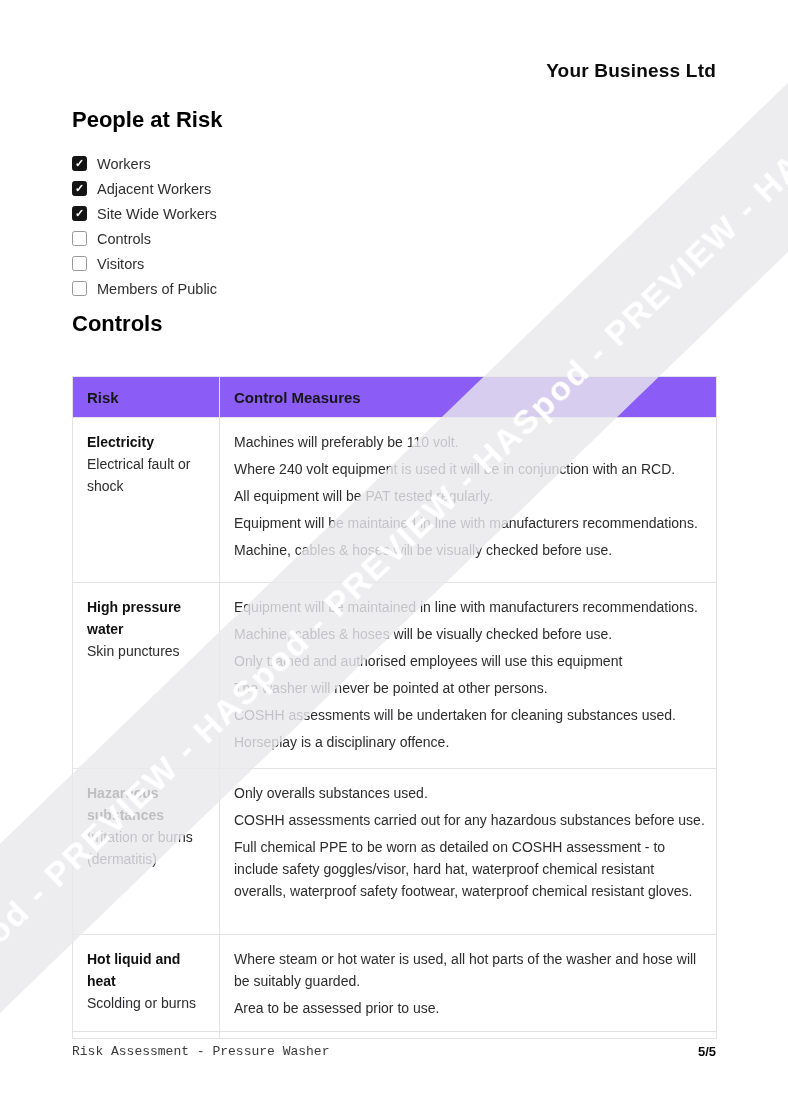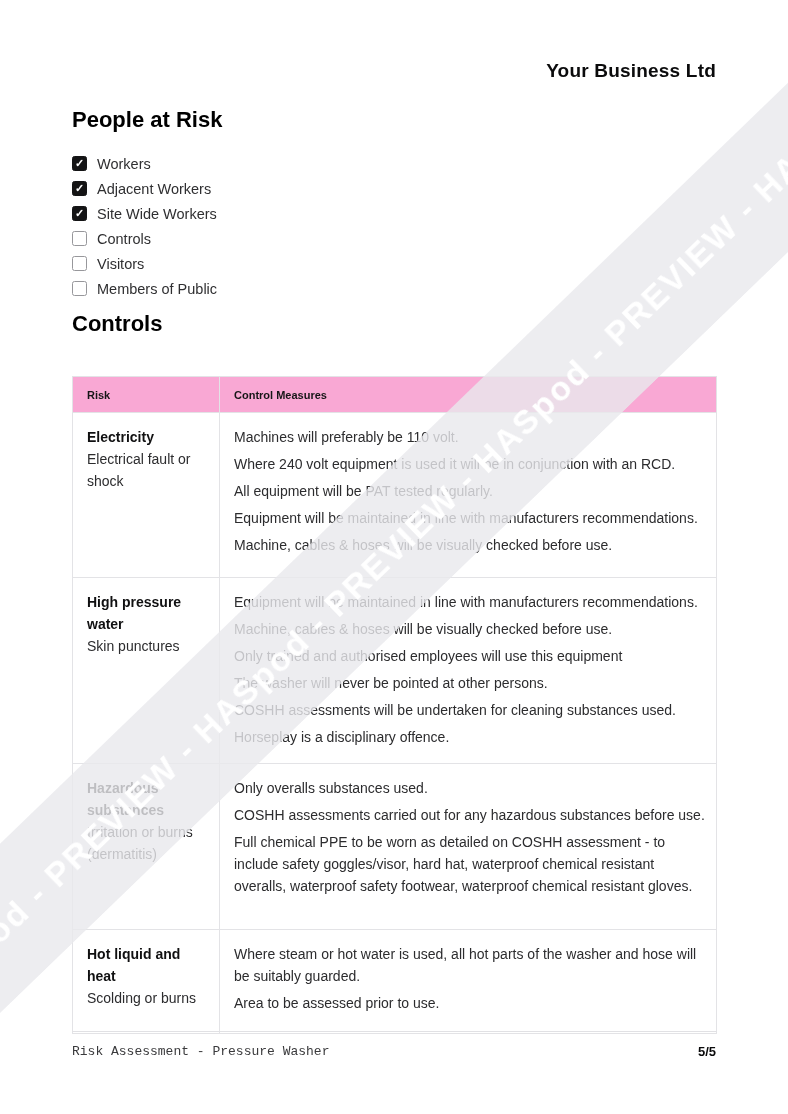--- a/index.html
+++ b/index.html
@@ -32,22 +32,22 @@
   .tick{color:#fff;font-size:11px;font-weight:700;line-height:1;transform:translateY(-.5px);}
   .check-label{margin-left:10px;font-size:14.5px;color:#2f2f31;}
 
   
   table.ctable{
     position:absolute;left:72px;top:376px;width:645px;
     border-collapse:collapse;table-layout:fixed;
   }
   .ctable th,.ctable td{border:1px solid #e3e3e6;vertical-align:top;text-align:left;}
   .ctable th{
-    background:#f9a8d4;padding:12px 14px 11px 14px;
-    font-size:11px;font-weight:700;color:#161617;
+    background:#8b5cf6;padding:12px 14px 11px 14px;
+    font-size:15px;font-weight:700;color:#161617;
   }
   .ctable th.col-risk{width:118px;}
   td.risk{padding:13px 18px 10px 14px;font-size:14px;line-height:22px;}
   .risk-name{font-weight:700;color:#101011;}
   .risk-desc{color:#2c2c2e;}
   td.measures{padding:13px 8px 10px 14px;}
   td.measures p{margin:0 0 5px 0;font-size:14px;line-height:22px;color:#2c2c2e;}
   #table-body tr:nth-child(1){height:165px;}
   #table-body tr:nth-child(2){height:172px;}
   #table-body tr:nth-child(3){height:166px;}

